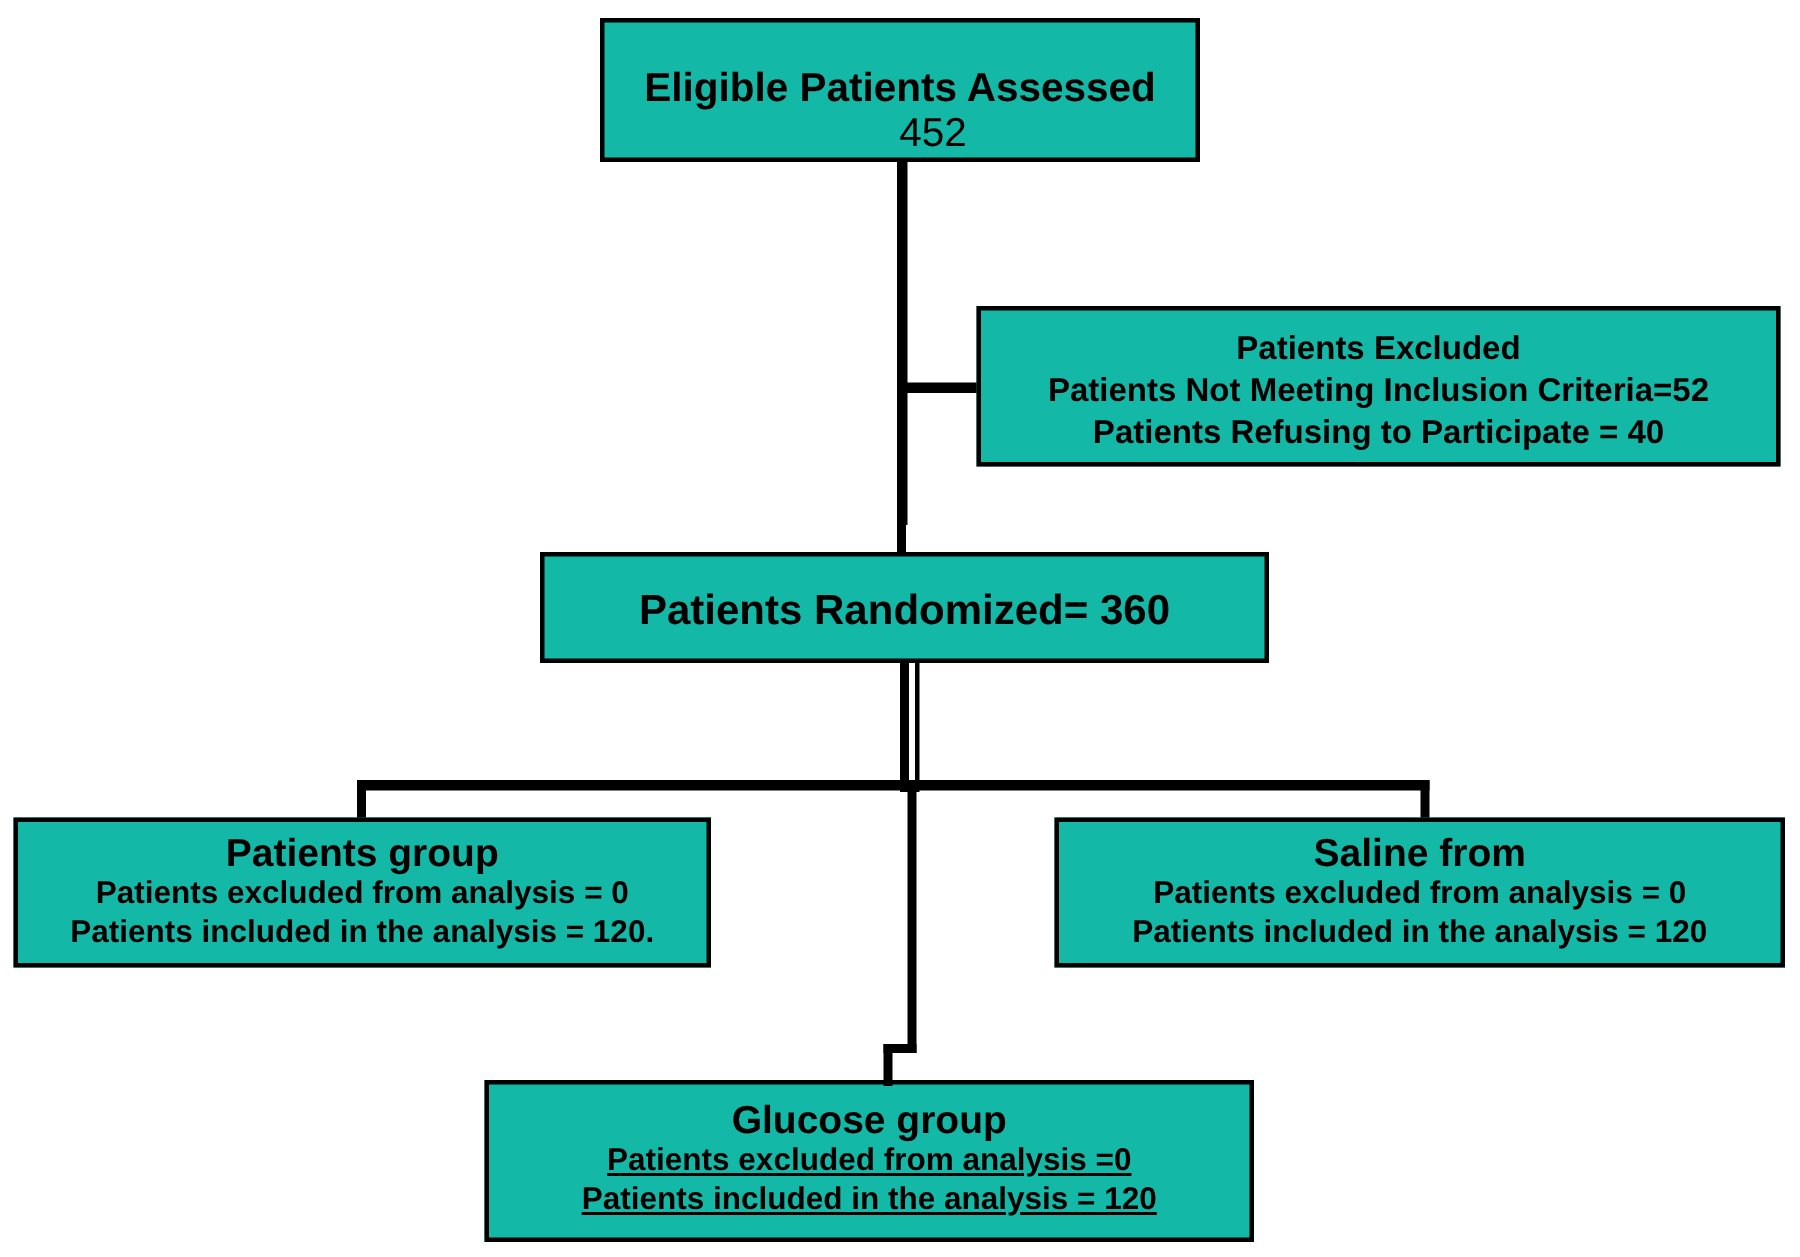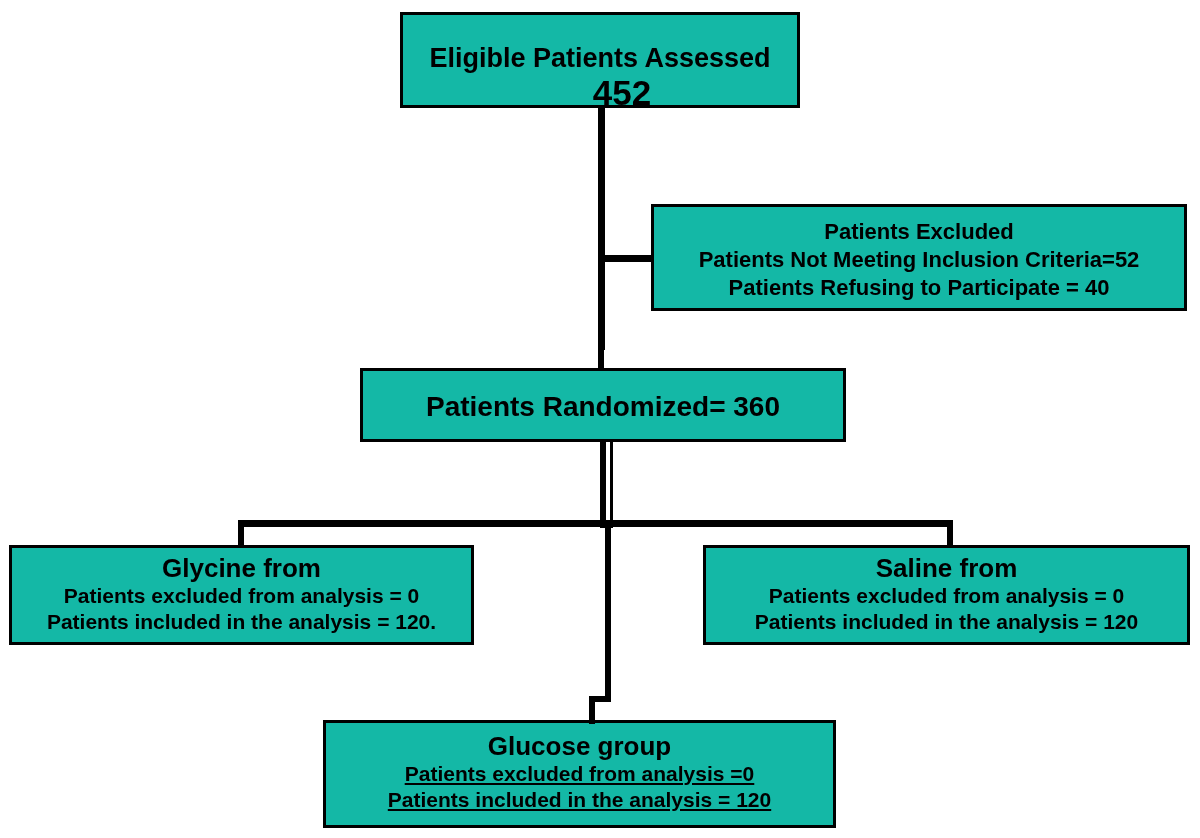--- a/index.html
+++ b/index.html
@@ -50,22 +50,22 @@
     width: 400px;
     height: 96px;
   }
   #node-eligible .node-inner {
     top: 28px;
   }
   #node-eligible .title-line {
     font-size: 27px;
   }
   #node-eligible .count-line {
-    font-size: 35px;
-    font-weight: bold;
+    font-size: 27px;
+    font-weight: normal;
     line-height: 1.12;
     margin-left: 44px;
   }
 
   
   #node-excluded {
     left: 651px;
     top: 204px;
     width: 536px;
     height: 107px;
@@ -212,21 +212,21 @@
   </div>
 
   <div class="node" id="node-randomized">
     <div class="node-inner">
       <div class="title-line">Patients Randomized= 360</div>
     </div>
   </div>
 
   <div class="node" id="node-glycine">
     <div class="node-inner">
-      <div class="title-line">Glycine from</div>
+      <div class="title-line">Patients group</div>
       <div class="body-line">Patients excluded from analysis = 0</div>
       <div class="body-line">Patients included in the analysis = 120.</div>
     </div>
   </div>
 
   <div class="node" id="node-saline">
     <div class="node-inner">
       <div class="title-line">Saline from</div>
       <div class="body-line">Patients excluded from analysis = 0</div>
       <div class="body-line">Patients included in the analysis = 120</div>

